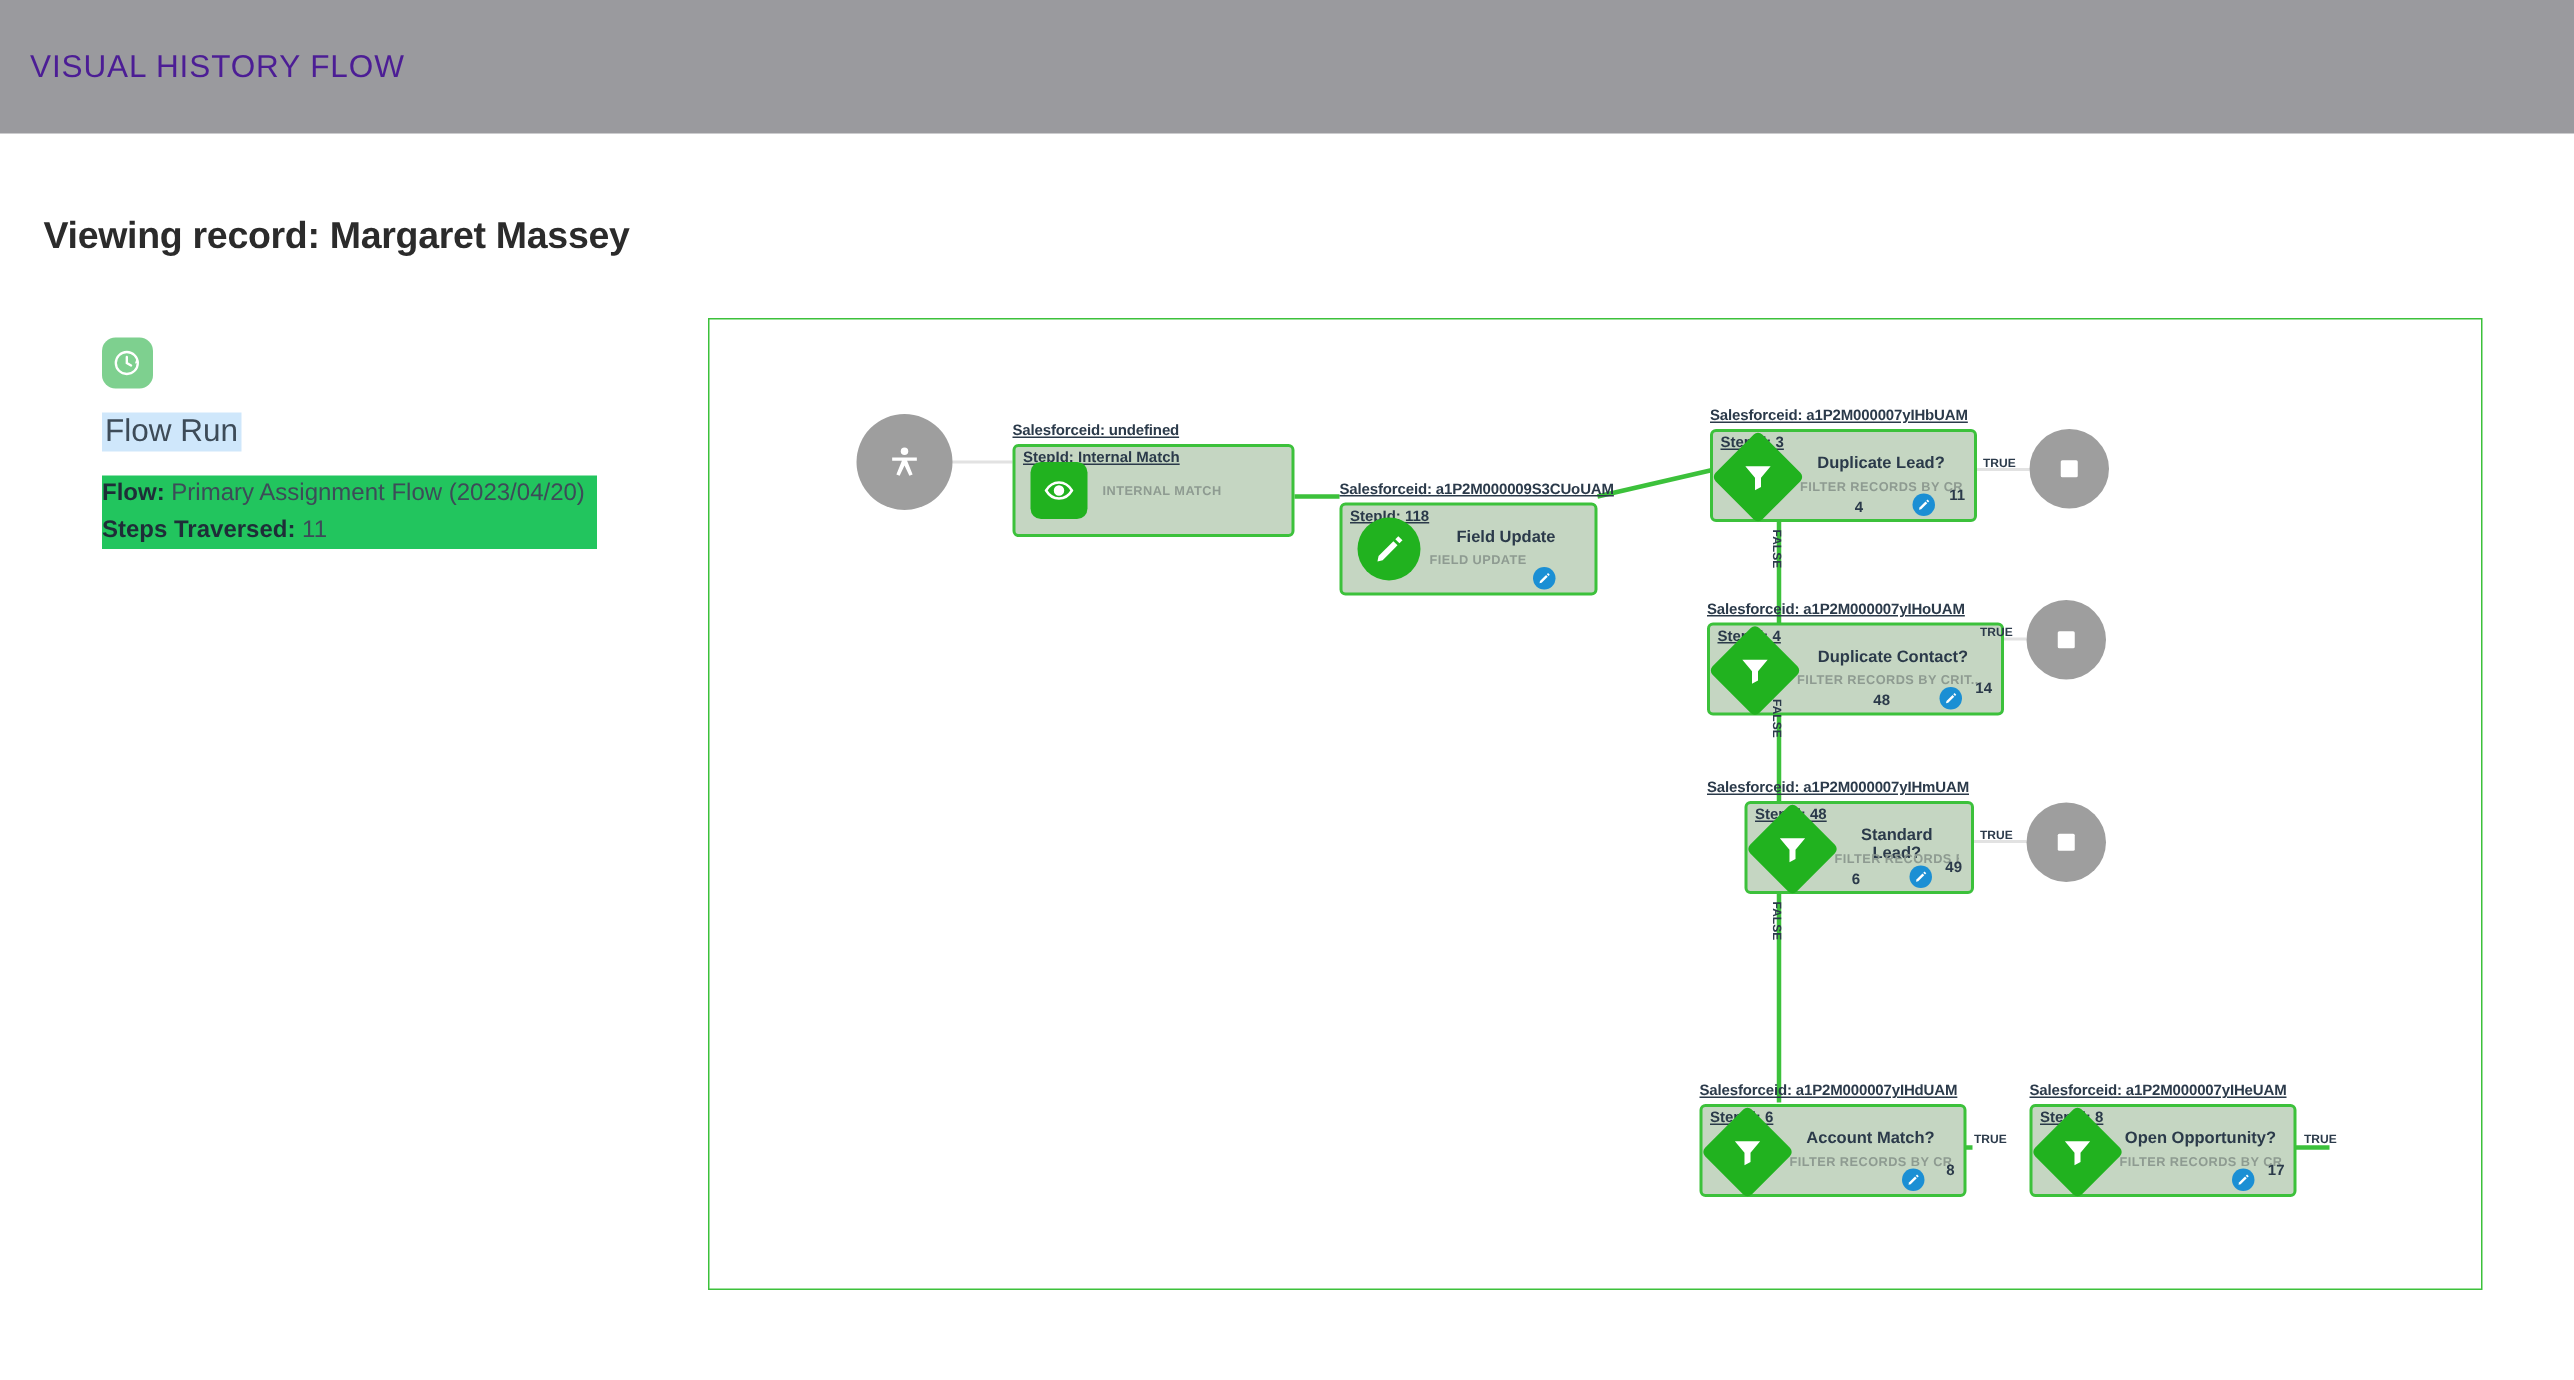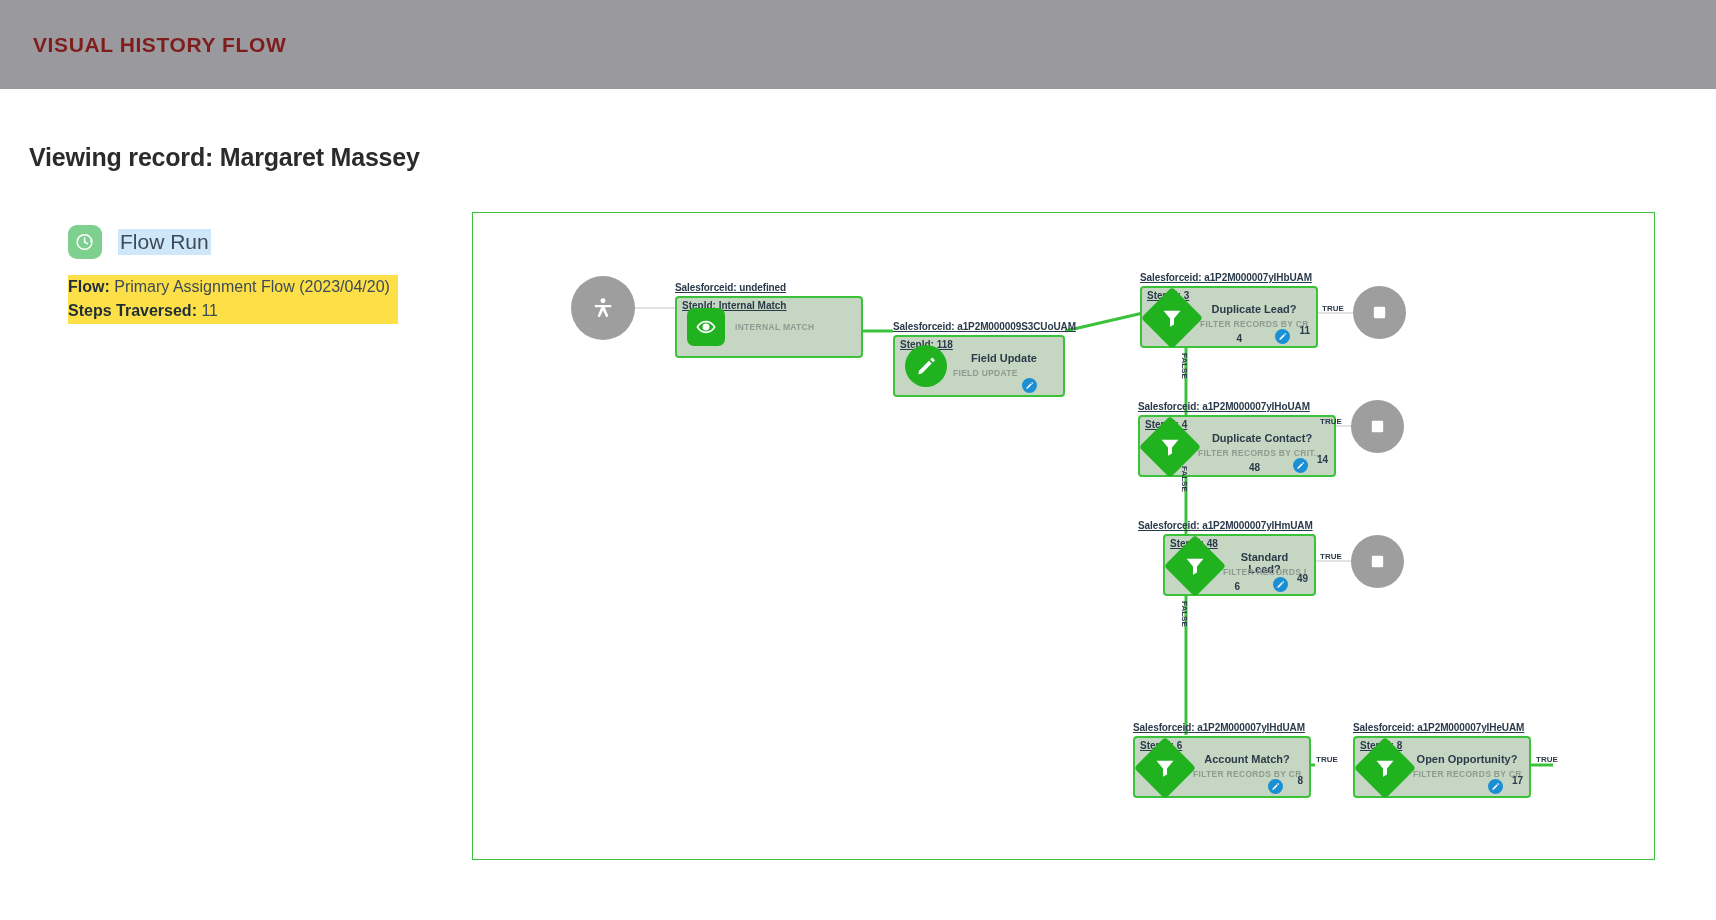--- a/index.html
+++ b/index.html
@@ -11,49 +11,49 @@
     overflow:hidden;
     position:relative;
   }
 
   
   .app-header{
     position:absolute; left:0; top:0; width:1716px; height:89px;
     background:#9a9a9e; display:flex; align-items:center;
   }
   .app-header .title{
-    color:#7f1d1d; font-size:21px; font-weight:bold;
-    letter-spacing:0.6px; margin-left:33px;
+    color:#4c1d95; font-size:21px; font-weight:normal;
+    letter-spacing:0.6px; margin-left:20px;
   }
 
   
   .page-title{
     position:absolute; left:29px; top:143px;
     font-size:25px; font-weight:bold; color:#2b2b2b;
     letter-spacing:-0.2px;
   }
 
   
   .detail-panel{ position:absolute; left:68px; top:225px; width:340px; }
-  .detail-head{ display:flex; align-items:center; gap:16px; }
+  .detail-head{ display:flex; align-items:flex-start; gap:16px;flex-direction:column; }
   .flow-run-icon{
     width:34px; height:34px; border-radius:9px; background:#7ed08f;
     display:flex; align-items:center; justify-content:center; flex:0 0 auto;
   }
   .flow-run-icon svg{ display:block; }
   .detail-head .head-label{
     font-size:21px; color:#3d4b58; background:#cfe7fb; padding:0 2px;
     line-height:1.25;
   }
   .detail-lines{
     margin-top:16px; font-size:16px; color:#3d4b58; line-height:1.52;
     width:330px;
   }
   .detail-lines .ln{ display:block; }
-  .detail-lines .hl{ background:#fde047; }
+  .detail-lines .hl{ background:#22c55e; }
   .detail-lines b{ color:#1f2d38; }
 
   
   .flow-canvas{
     position:absolute; left:472px; top:212px;
     width:1183px; height:648px;
     border:1.5px solid #3cc13b; background:#ffffff;
     overflow:hidden;
   }
   .flow-canvas svg.edges{ position:absolute; left:0; top:0; }

